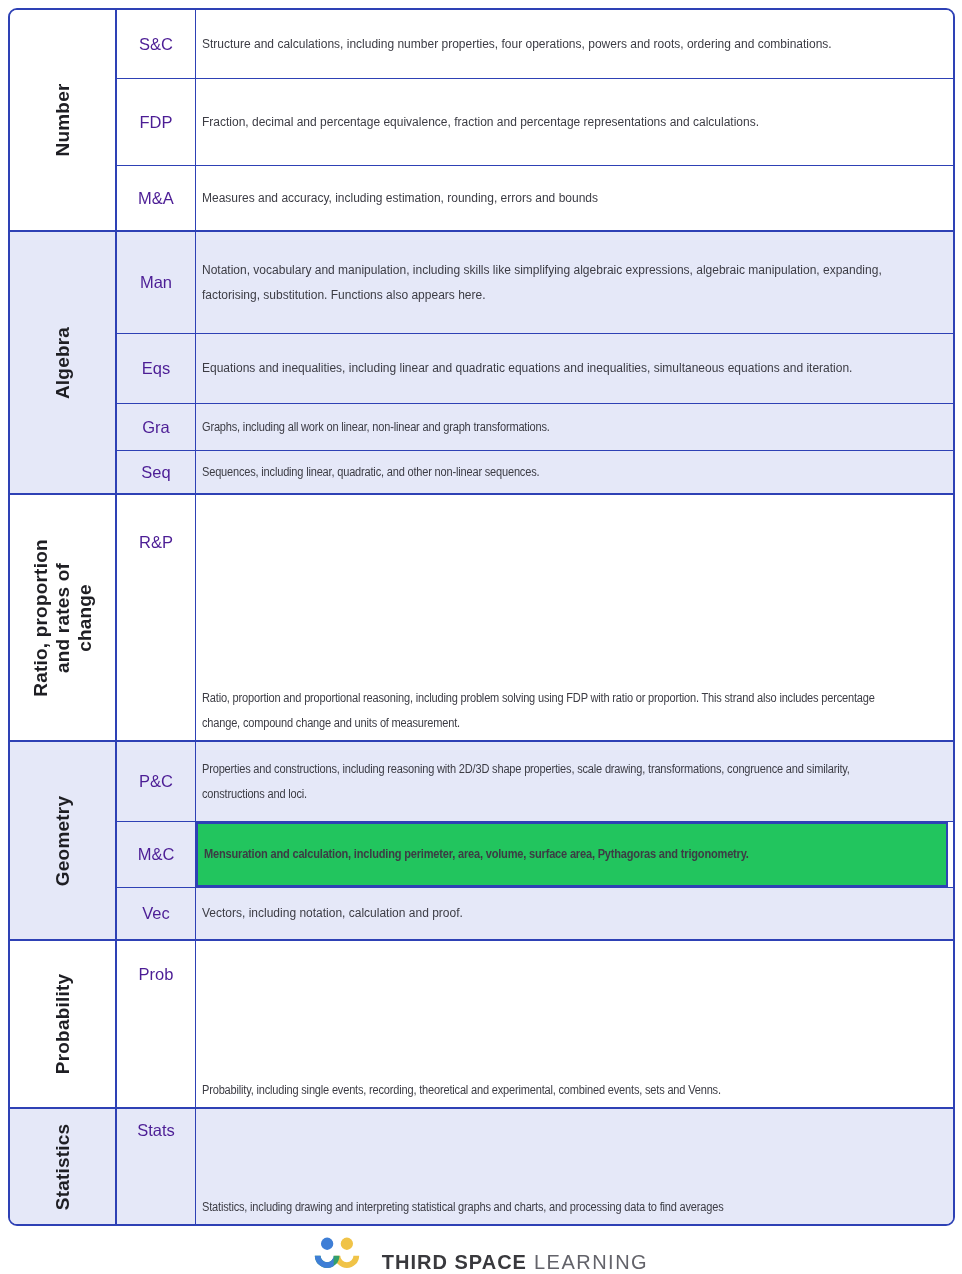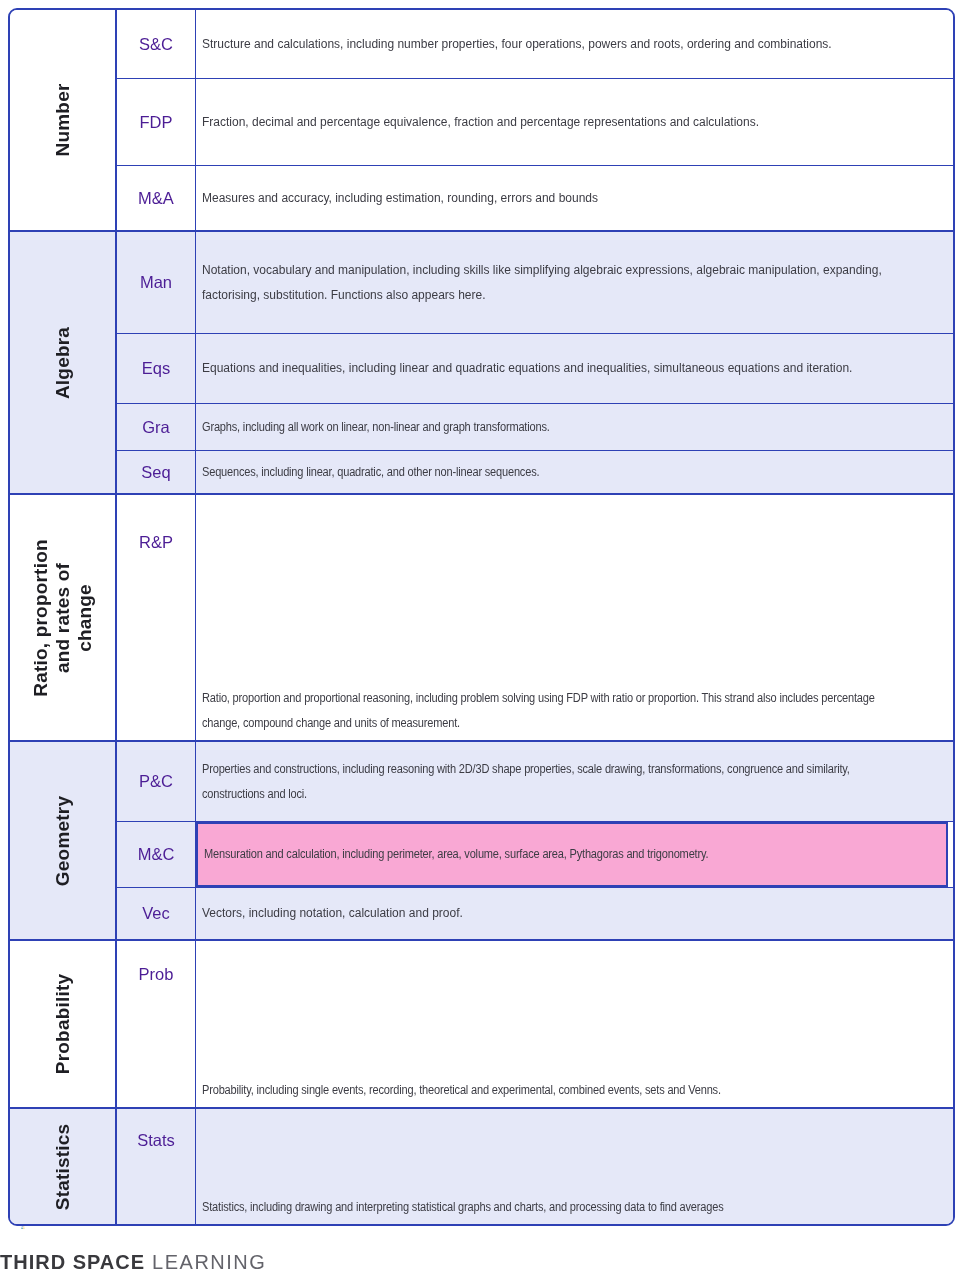--- a/index.html
+++ b/index.html
@@ -43,27 +43,27 @@
     transform:scaleX(.92);transform-origin:0 50%;
     letter-spacing:-.2px;
   }
   
   .row.top .desc{align-items:flex-end}
   .row.top .abbr{align-items:flex-start}
 
   
   .mc-cell{padding:0;background:#fff;align-items:stretch}
   .mc-box{
-    flex:1;margin-right:5px;border:2px solid #2e41b5;background:#f9a8d4;
-    display:flex;align-items:center;padding:4px 10px 4px 6px;
+    flex:1;margin-right:5px;border:2px solid #2e41b5;background:#22c55e;
+    display:flex;align-items:center;padding:4px 10px 4px 6px;font-weight:bold;
   }
 
   .footer{
     position:absolute;left:0;top:1226px;width:962px;height:48px;
-    display:flex;align-items:flex-start;justify-content:center;gap:22px;flex-direction:column;
+    display:flex;align-items:flex-end;justify-content:center;gap:22px;
   }
   .brand{font-size:20px;letter-spacing:1px;white-space:nowrap}
   .brand .bold{font-weight:700;color:#39393d}
   .brand .light{font-weight:400;color:#63636a;margin-left:7px;letter-spacing:1.5px}
 </style>
 </head>
 <body>
 
 <div class="topic-table">
 
@@ -194,21 +194,21 @@
   </section>
 
   <section class="sec alt" style="height:117px">
     <div class="label-cell">
       <span class="vlabel">
         <span class="vline">Statistics</span>
       </span>
     </div>
     <div class="rows">
       <div class="row top" style="height:115px">
-        <div class="abbr" style="padding-top:22px">Stats</div>
+        <div class="abbr" style="padding-top:12px">Stats</div>
         <div class="desc cond" style="padding-top:9px">
             <span class="txt">Statistics, including drawing and interpreting statistical graphs and charts, and processing data to find averages</span>
           </div>
       </div>
     </div>
   </section>
 
 </div>
 
 <div class="footer">

